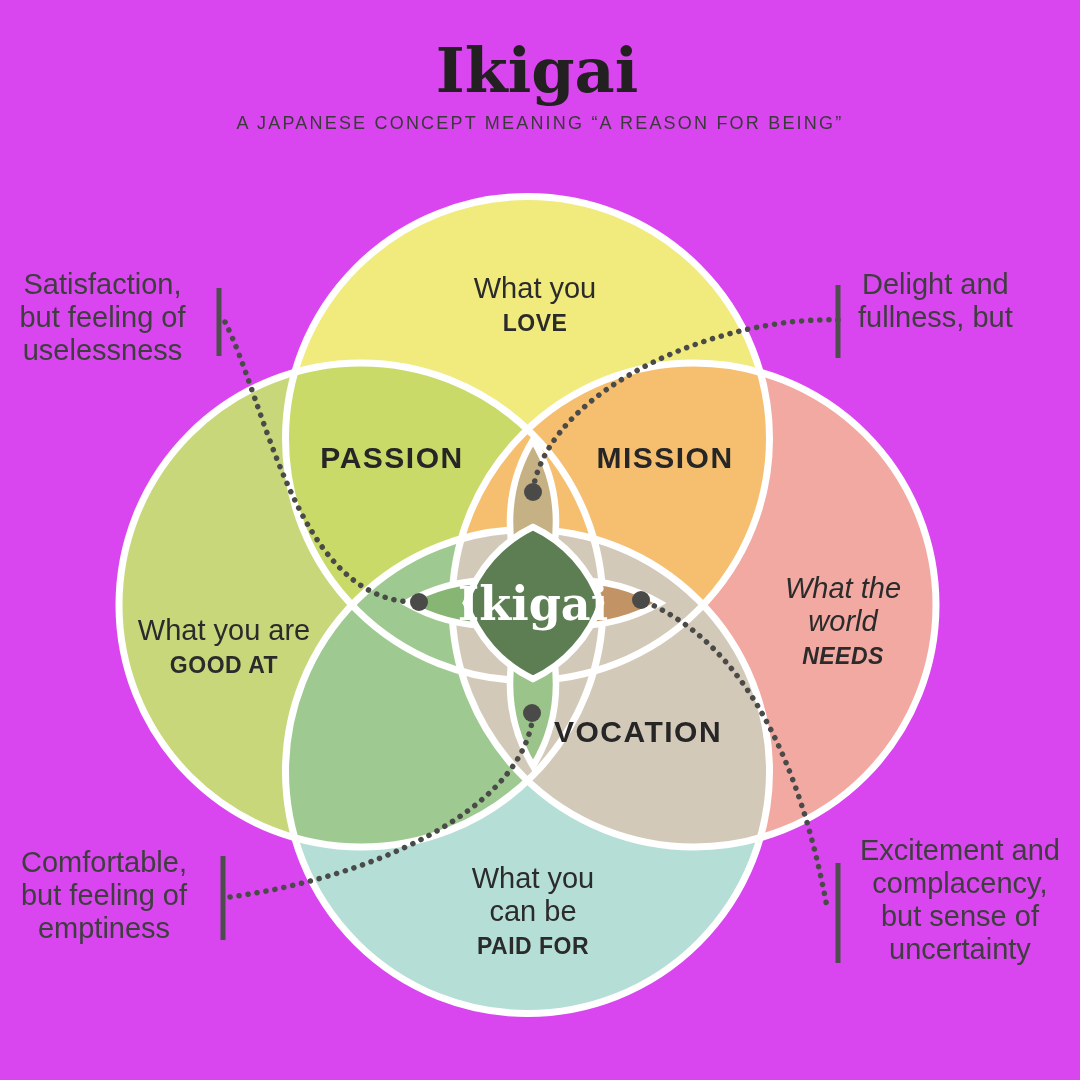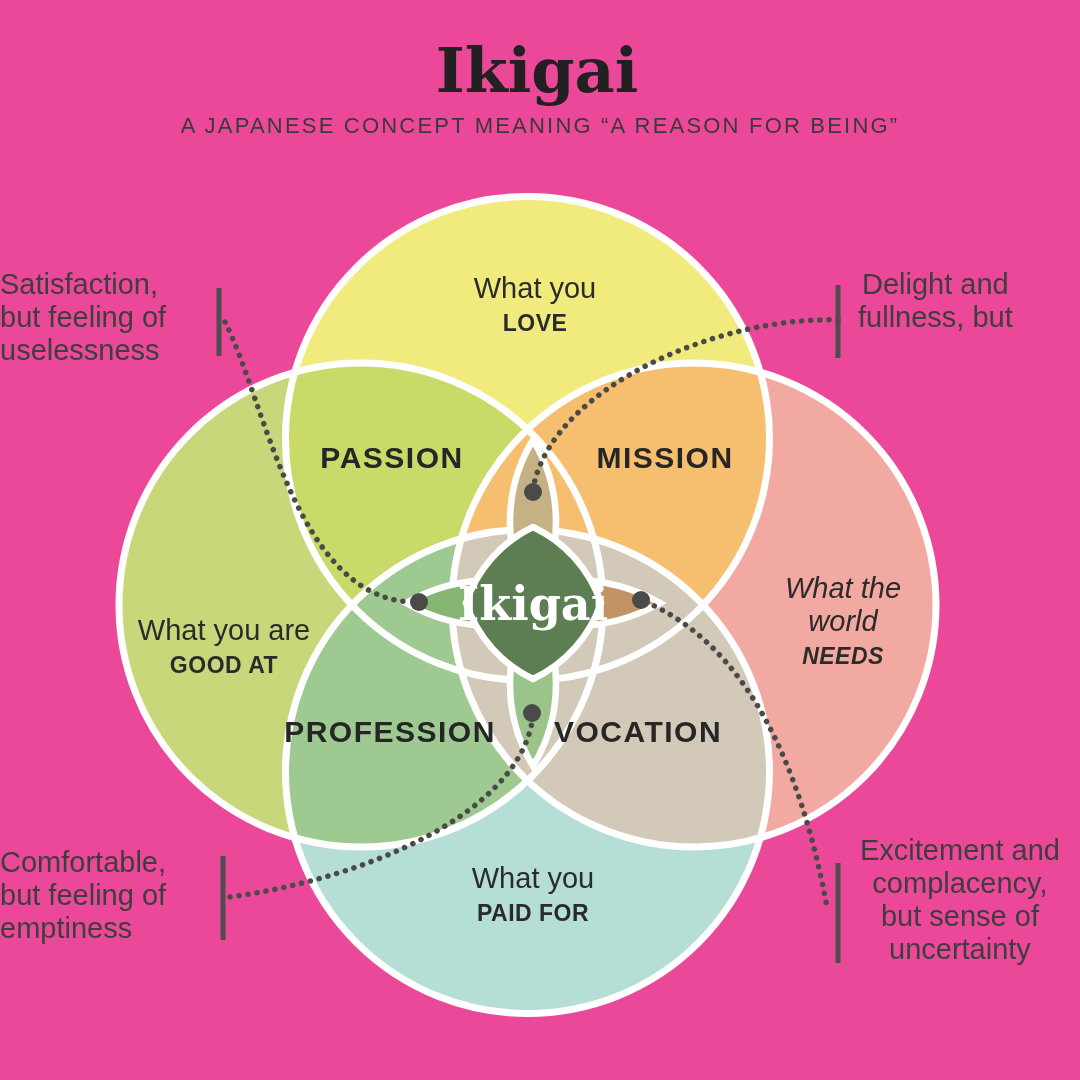--- a/index.html
+++ b/index.html
@@ -1,31 +1,31 @@
 <!DOCTYPE html>
 <html><head>
 <meta charset="utf-8">
 <style>
   html,body{margin:0;padding:0;background:#fff;}
-  #stage{position:relative;width:1080px;height:1080px;background:#ec4899;overflow:hidden;
+  #stage{position:relative;width:1080px;height:1080px;background:#d946ef;overflow:hidden;
          font-family:"Liberation Sans",sans-serif;}
   #venn-svg{position:absolute;left:0;top:0;}
   .abs{position:absolute;}
   .ctr{transform:translateX(-50%);text-align:center;}
   .page-title{font-family:"DejaVu Serif","Liberation Serif",serif;font-weight:bold;
               font-size:62px;color:#232021;line-height:1;}
-  .page-subtitle{font-size:22px;letter-spacing:2.2px;color:#3a3a3a;white-space:nowrap;}
+  .page-subtitle{font-size:18px;letter-spacing:2.2px;color:#3a3a3a;white-space:nowrap;}
   .circle-label{font-size:29px;line-height:33px;color:#2b2b2b;}
   .circle-label b{font-size:23px;letter-spacing:.5px;}
   .overlap-label{font-size:30px;font-weight:bold;letter-spacing:1.5px;color:#262626;
                  transform:translate(-50%,-50%);white-space:nowrap;text-align:center;}
   .center-label{font-family:"DejaVu Serif","Liberation Serif",serif;font-weight:bold;
                 font-size:46px;color:#ffffff;transform:translate(-50%,-50%);}
   .annotation{font-size:29px;line-height:33px;color:#3e3e3e;}
-  .annotation.right-align{text-align:left;}
+  .annotation.right-align{text-align:center;}
   .annotation.left-align{text-align:center;}
 </style>
 </head>
 <body>
 
 <div id="stage">
 
   <svg id="venn-svg" width="1080" height="1080" viewBox="0 0 1080 1080">
     <defs>
       <clipPath id="clipTop">
@@ -98,26 +98,26 @@
     <div>What you are</div>
     <b>GOOD AT</b>
   </div>
   <div class="abs ctr circle-label" style="left:843px;top:572px;font-style:italic;">
     <div>What the</div>
     <div>world</div>
     <b>NEEDS</b>
   </div>
   <div class="abs ctr circle-label" style="left:533px;top:862px;">
     <div>What you</div>
+    <div>can be</div>
     <b>PAID FOR</b>
   </div>
 
   <div class="abs overlap-label" style="left:392px;top:458px;">PASSION</div>
   <div class="abs overlap-label" style="left:665px;top:458px;">MISSION</div>
-  <div class="abs overlap-label" style="left:390px;top:732px;">PROFESSION</div>
   <div class="abs overlap-label" style="left:638px;top:732px;">VOCATION</div>
   <div class="abs center-label" style="left:533px;top:604px;">Ikigai</div>
 
   <div class="abs annotation right-align" style="left:0;width:205px;top:268px;">
     <div>Satisfaction,</div>
     <div>but feeling of</div>
     <div>uselessness</div>
   </div>
   <div class="abs annotation left-align" style="left:858px;top:268px;">
     <div>Delight and</div>

